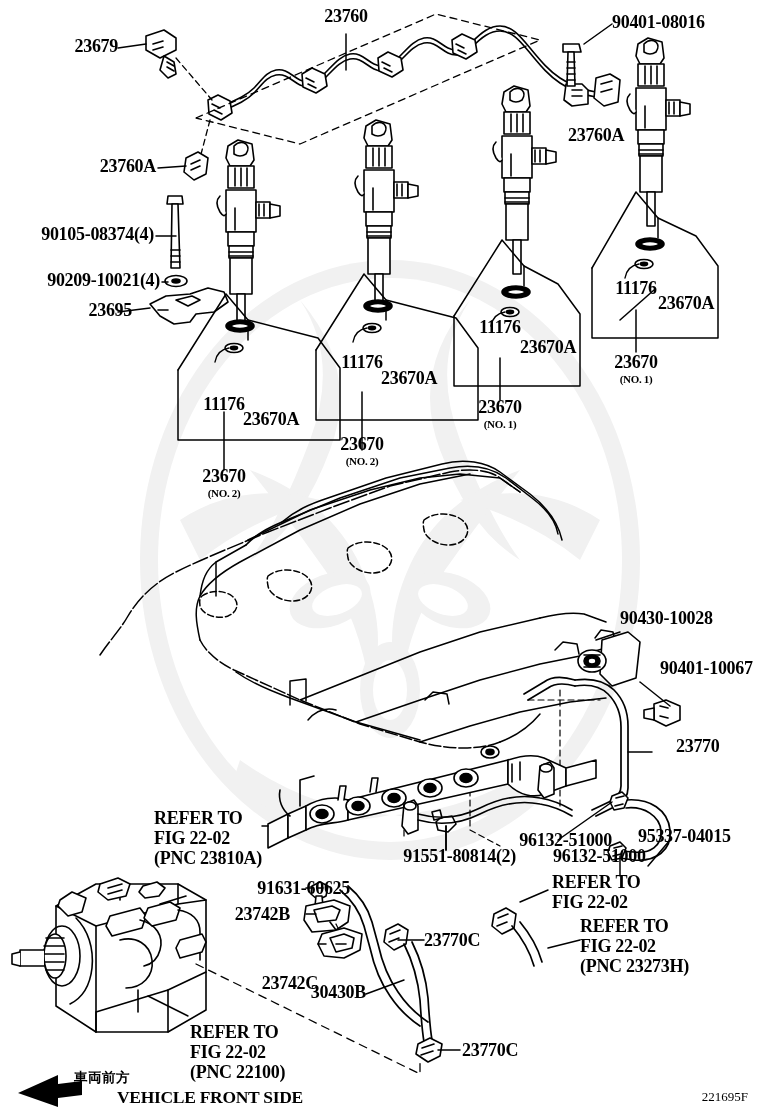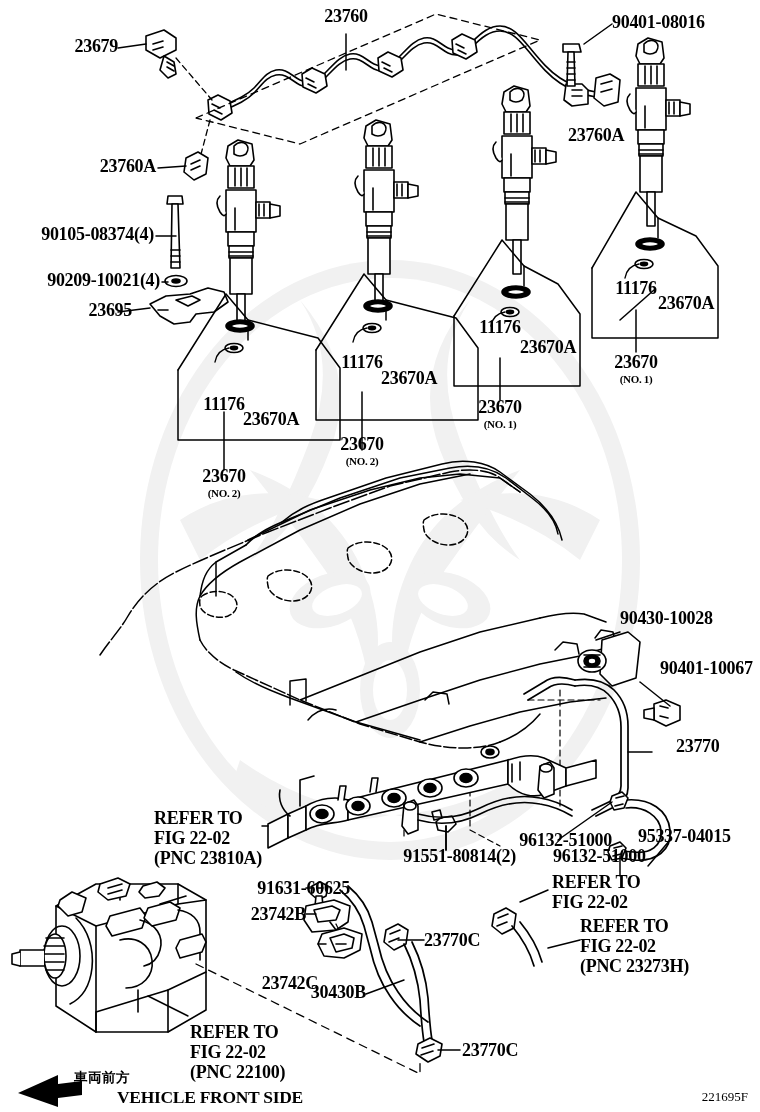--- a/index.html
+++ b/index.html
@@ -561,21 +561,21 @@
     <div class="lbl n19" style="left:660px;top:658px;">90401-10067</div>
     <div class="lbl n19" style="left:676px;top:736px;">23770</div>
     <div class="lbl n19" style="left:638px;top:826px;">95337-04015</div>
     <div class="lbl n19 rgt" style="left:612px;top:830px;">96132-51000</div>
     <div class="lbl n19" style="left:553px;top:846px;">96132-51000</div>
     <div class="lbl n19 rgt" style="left:516px;top:846px;">91551-80814(2)</div>
 
     <div class="lbl n19 rgt" style="left:262px;top:808px;"><span>REFER TO</span><br><span>FIG 22-02</span><br><span>(PNC 23810A)</span></div>
 
     <div class="lbl n19 rgt" style="left:306px;top:878px;margin-left:44px;">91631-60625</div>
-    <div class="lbl n19 rgt" style="left:306px;top:904px;">23742B</div>
+    <div class="lbl n19 rgt" style="left:290px;top:904px;">23742B</div>
     <div class="lbl n19 rgt" style="left:318px;top:934px;margin-top:39px;">23742C</div>
 
     <div class="lbl n19" style="left:424px;top:930px;">23770C</div>
     <div class="lbl n19 rgt" style="left:366px;top:982px;">30430B</div>
     <div class="lbl n19" style="left:462px;top:1040px;">23770C</div>
 
     <div class="lbl n19" style="left:552px;top:872px;"><span>REFER TO</span><br><span>FIG 22-02</span></div>
 
     <div class="lbl n19" style="left:580px;top:916px;"><span>REFER TO</span><br><span>FIG 22-02</span><br><span>(PNC 23273H)</span></div>
 

